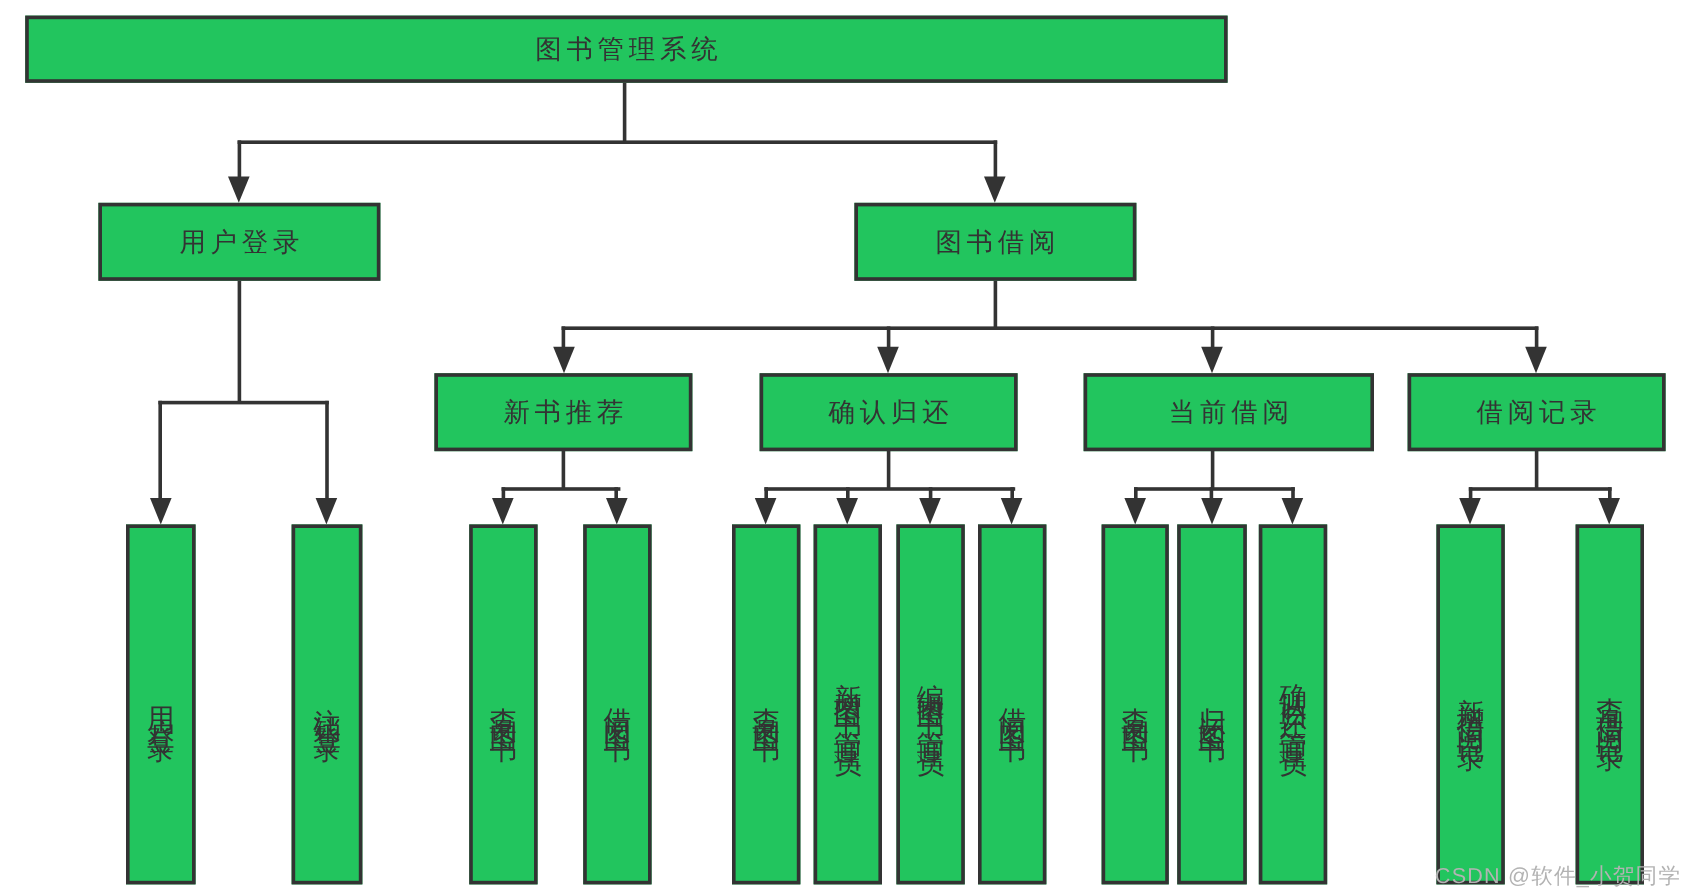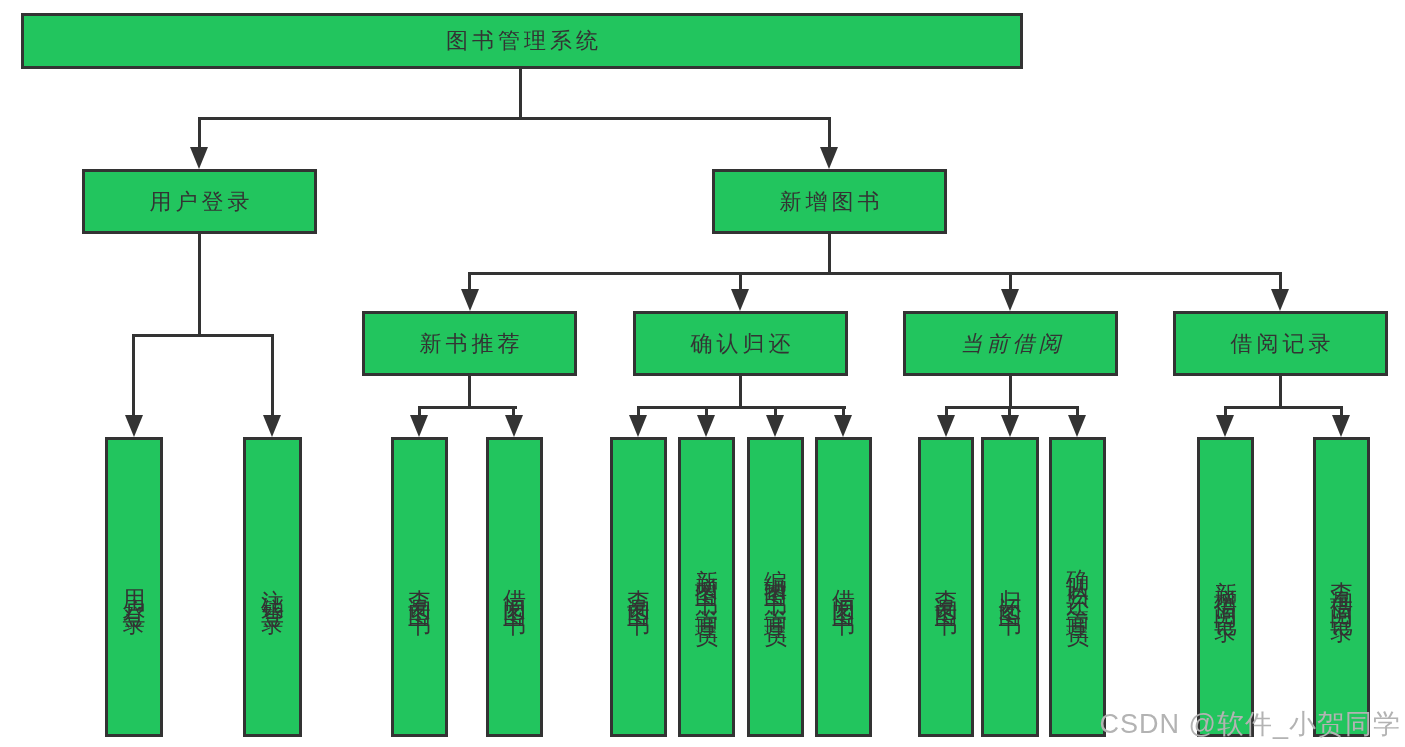--- a/index.html
+++ b/index.html
@@ -47,21 +47,21 @@
     width: 0;
     height: 0;
     border-left: 9px solid transparent;
     border-right: 9px solid transparent;
     border-top: 22px solid #333333;
   }
   .watermark {
     position: absolute;
     right: 4px;
     bottom: 5px;
-    font-size: 27px;
+    font-size: 18px;
     color: #b3b3b3;
     letter-spacing: 1px;
     white-space: nowrap;
     z-index: 5;
   }
 </style>
 </head>
 <body>
 
 <div id="canvas">
@@ -69,21 +69,21 @@
   <div class="box h" style="left:21px; top:13px; width:1002px; height:56px;">图书管理系统</div>
 
   <div class="line" style="left:519px; top:69px;  width:3px;   height:50px;"></div>
   <div class="line" style="left:198px; top:117px; width:633px; height:3px;"></div>
   <div class="line" style="left:198px; top:117px; width:3px;   height:32px;"></div>
   <div class="line" style="left:828px; top:117px; width:3px;   height:32px;"></div>
   <div class="arrow" style="left:190px; top:147px;"></div>
   <div class="arrow" style="left:820px; top:147px;"></div>
 
   <div class="box h" style="left:82px; top:169px; width:235px; height:65px;">用户登录</div>
-  <div class="box h" style="left:712px; top:169px; width:235px; height:65px;">新增图书</div>
+  <div class="box h" style="left:712px; top:169px; width:235px; height:65px;">图书借阅</div>
 
   <div class="line" style="left:198px; top:234px; width:3px;   height:101px;"></div>
   <div class="line" style="left:132px; top:334px; width:142px; height:3px;"></div>
   <div class="line" style="left:132px; top:334px; width:3px;   height:83px;"></div>
   <div class="line" style="left:271px; top:334px; width:3px;   height:83px;"></div>
   <div class="arrow" style="left:125px; top:415px;"></div>
   <div class="arrow" style="left:263px; top:415px;"></div>
 
   <div class="line" style="left:828px; top:234px; width:3px;   height:41px;"></div>
   <div class="line" style="left:468px; top:272px; width:814px; height:3px;"></div>
@@ -91,21 +91,21 @@
   <div class="line" style="left:739px;  top:272px; width:3px; height:22px;"></div>
   <div class="line" style="left:1009px; top:272px; width:3px; height:22px;"></div>
   <div class="line" style="left:1279px; top:272px; width:3px; height:22px;"></div>
   <div class="arrow" style="left:461px;  top:289px;"></div>
   <div class="arrow" style="left:731px;  top:289px;"></div>
   <div class="arrow" style="left:1001px; top:289px;"></div>
   <div class="arrow" style="left:1271px; top:289px;"></div>
 
   <div class="box h" style="left:362px;  top:311px; width:215px; height:65px;">新书推荐</div>
   <div class="box h" style="left:633px;  top:311px; width:215px; height:65px;">确认归还</div>
-  <div class="box h" style="left:903px;  top:311px; width:215px; height:65px;font-style:italic;">当前借阅</div>
+  <div class="box h" style="left:903px;  top:311px; width:242px; height:65px;">当前借阅</div>
   <div class="box h" style="left:1173px; top:311px; width:215px; height:65px;">借阅记录</div>
 
   <div class="line" style="left:468px; top:375px; width:3px;  height:33px;"></div>
   <div class="line" style="left:418px; top:406px; width:99px; height:3px;"></div>
   <div class="line" style="left:418px; top:406px; width:3px;  height:12px;"></div>
   <div class="line" style="left:512px; top:406px; width:3px;  height:12px;"></div>
   <div class="arrow" style="left:410px; top:415px;"></div>
   <div class="arrow" style="left:505px; top:415px;"></div>
 
   <div class="line" style="left:739px; top:375px; width:3px;   height:33px;"></div>

